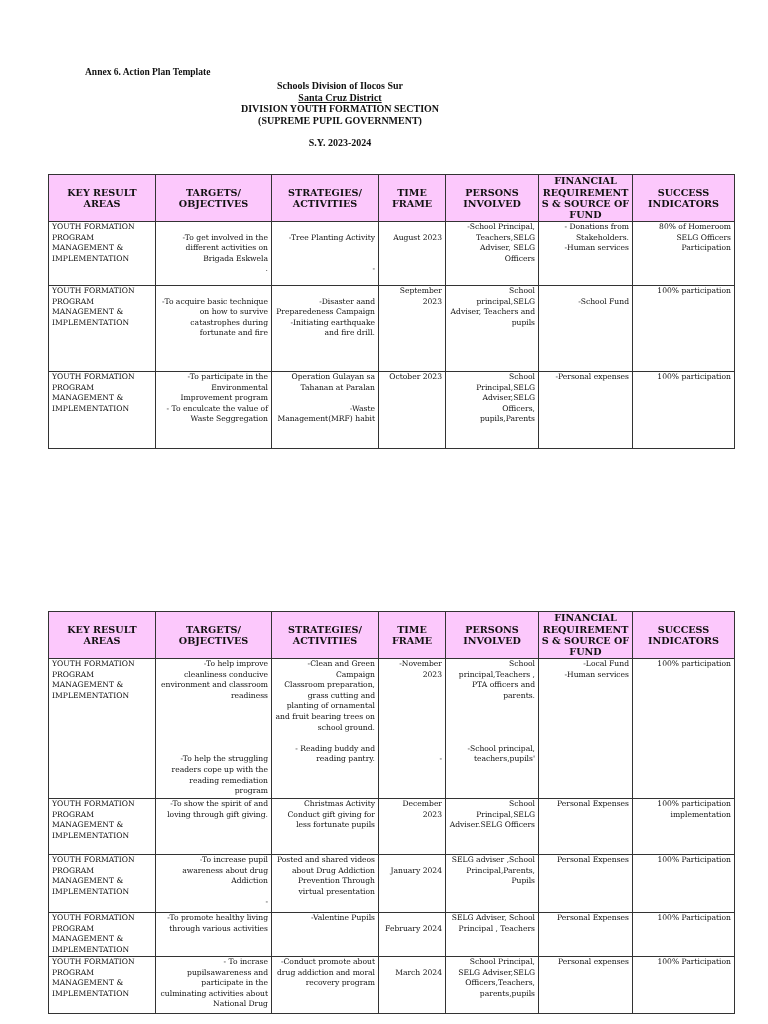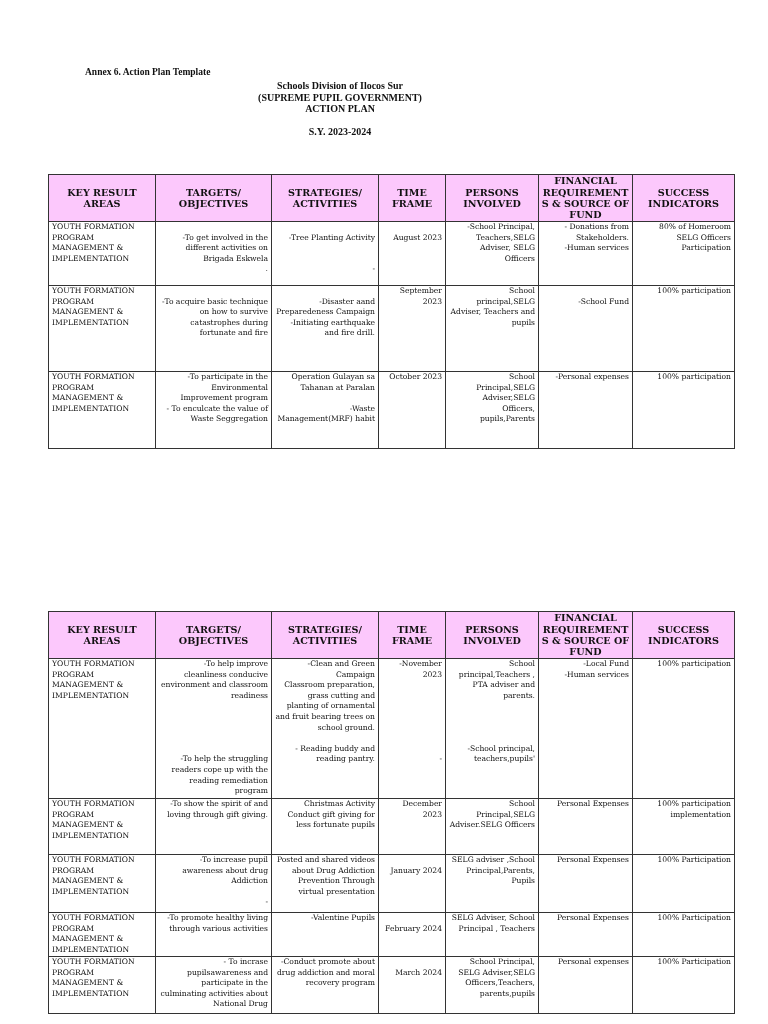--- a/index.html
+++ b/index.html
@@ -37,22 +37,23 @@
   .t1 thead tr { height: 47px; }
   .t2 thead tr { height: 47px; }
 </style>
 </head>
 <body>
 
 <div class="annex">Annex 6. Action Plan Template</div>
 
 <div class="heading">
   <div>Schools Division of Ilocos Sur</div>
+  <div><span class="u">Santa Cruz District</span></div>
+  <div>DIVISION YOUTH FORMATION SECTION</div>
   <div>(SUPREME PUPIL GOVERNMENT)</div>
-  <div>ACTION PLAN</div>
   <div class="sy">S.Y. 2023-2024</div>
 </div>
 
 <table class="plan t1">
   <colgroup>
     <col style="width:107px">
       <col style="width:116px">
       <col style="width:107px">
     <col style="width:67px">
       <col style="width:93px">
@@ -196,21 +197,21 @@
 
 
 
 
 
 
 
 -</div>
         </td>
       <td>
-          <div class="para">School principal,Teachers , PTA adviser and parents.
+          <div class="para">School principal,Teachers , PTA officers and parents.
 
 
 
 
 -School principal, teachers,pupils'</div>
         </td>
       <td>
           <div class="para">-Local Fund
 -Human services</div>
         </td>

